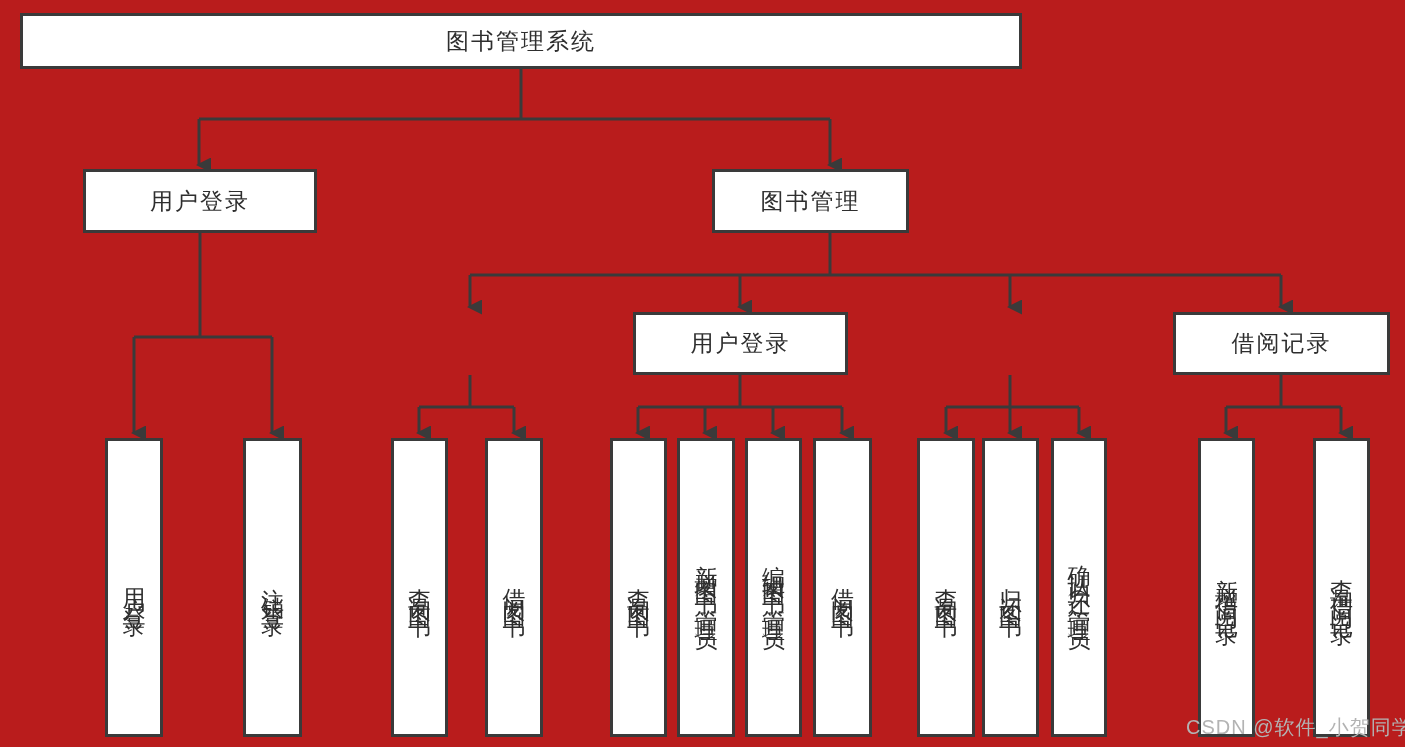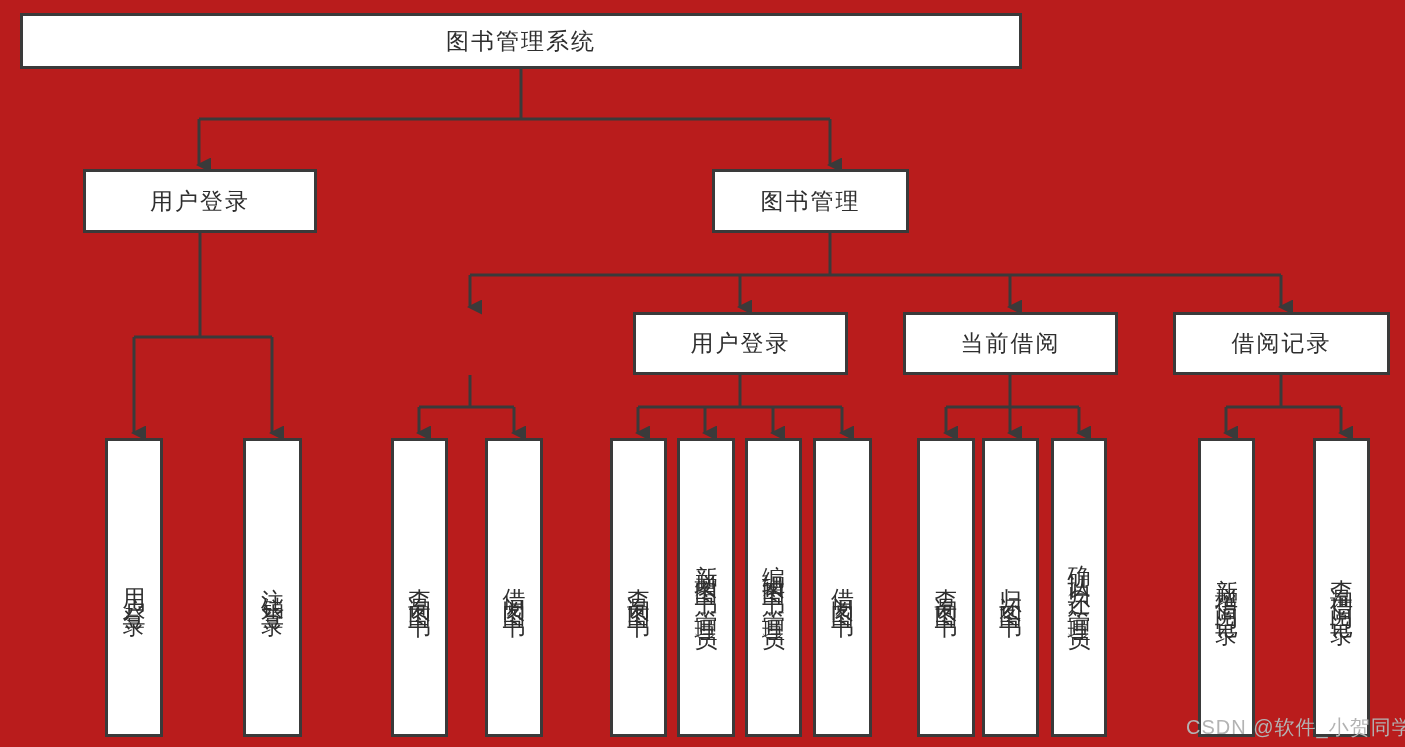--- a/index.html
+++ b/index.html
@@ -76,23 +76,20 @@
   <div class="node" style="left:83px;top:169px;width:234px;height:64px;">
     <span class="lbl">用户登录</span>
   </div>
   <div class="node" style="left:712px;top:169px;width:197px;height:64px;">
     <span class="lbl">图书管理</span>
   </div>
 
   <div class="node" style="left:633px;top:312px;width:215px;height:63px;">
     <span class="lbl">用户登录</span>
   </div>
-  <div class="node" style="left:903px;top:312px;width:215px;height:63px;">
-    <span class="lbl">当前借阅</span>
-  </div>
   <div class="node" style="left:1173px;top:312px;width:217px;height:63px;">
     <span class="lbl">借阅记录</span>
   </div>
 
   <div class="node leaf" style="left:105px;top:438px;width:58px;height:299px;">
     <span class="lbl">用户登录</span>
   </div>
   <div class="node leaf" style="left:243px;top:438px;width:59px;height:299px;">
     <span class="lbl">注销登录</span>
   </div>

